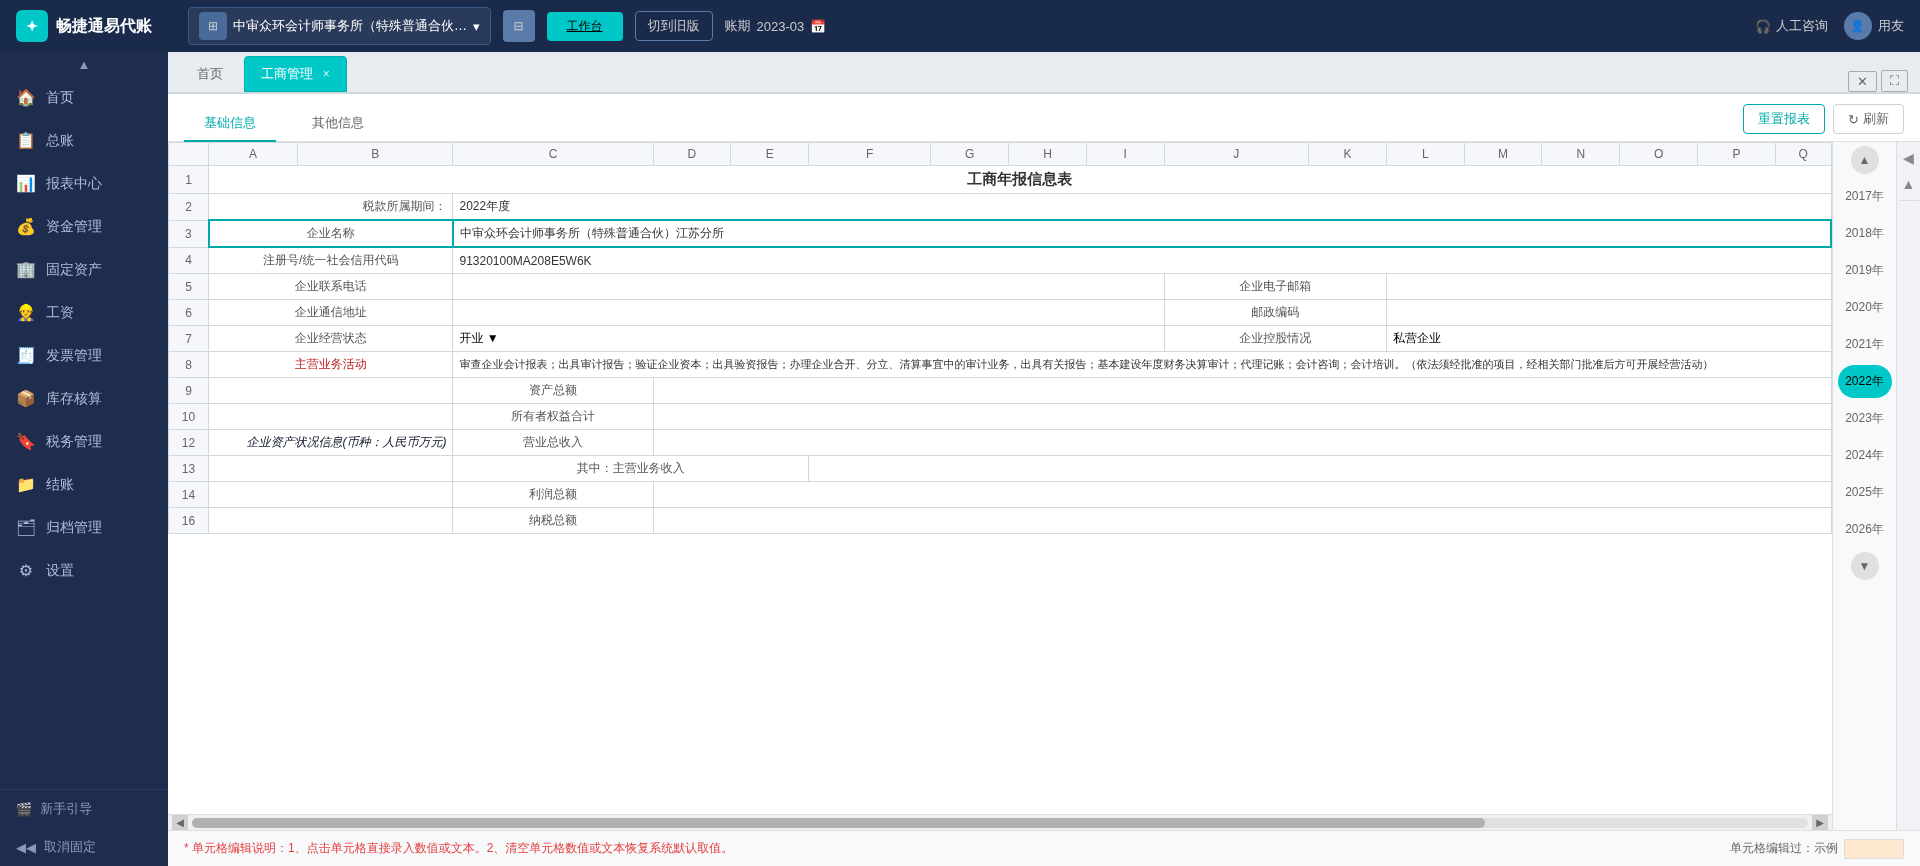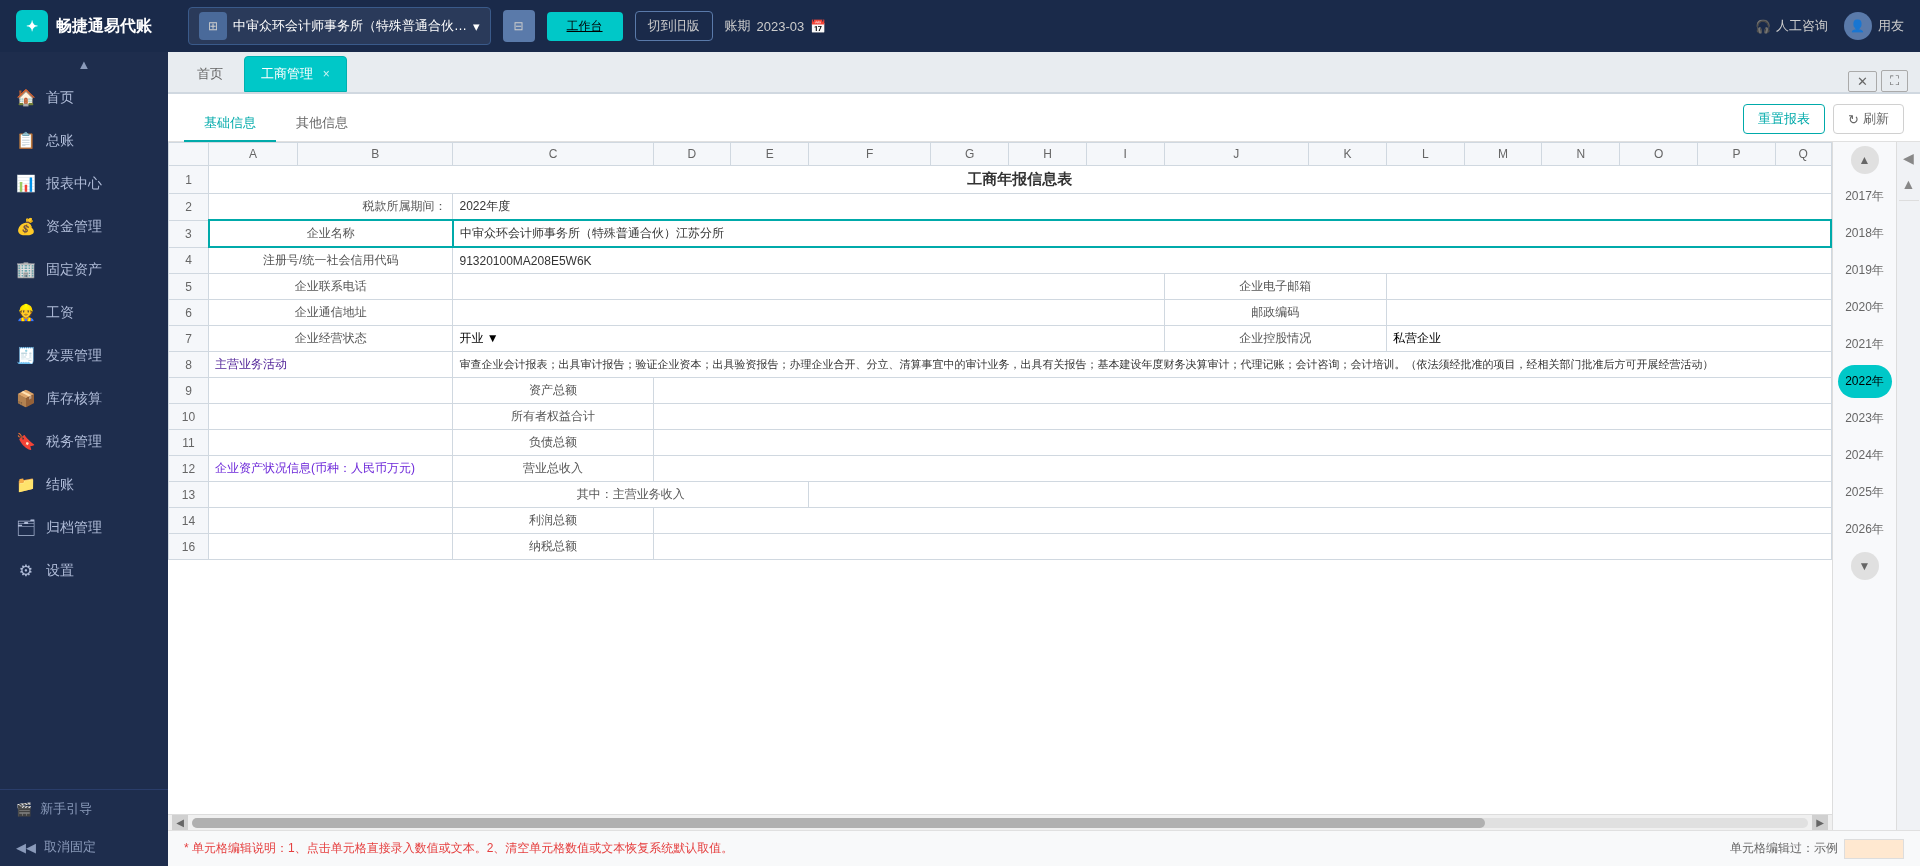--- a/index.html
+++ b/index.html
@@ -140,21 +140,21 @@
       overflow: hidden;
       position: relative;
     }
 
     
     .sub-tabs {
       display: flex;
       align-items: center;
       padding: 12px 16px 0;
       border-bottom: 1px solid #e0e0e0;
-      gap: 0;
+      gap: 16px;
       flex-shrink: 0;
     }
     .sub-tab {
       padding: 8px 20px;
       cursor: pointer;
       font-size: 13px;
       color: #666;
       border-bottom: 2px solid transparent;
       margin-bottom: -1px;
     }
@@ -535,48 +535,42 @@
                 <tr>
                   <td class="row-header">7</td>
                   <td colspan="2" style="text-align:center;color:#555;">企业经营状态</td>
                   <td colspan="7">开业 ▼</td>
                   <td colspan="2" style="text-align:center;color:#555;">企业控股情况</td>
                   <td colspan="6">私营企业</td>
                 </tr>
 
                 <tr>
                   <td class="row-header">8</td>
-                  <td colspan="2" style="color:#4c1d95;">主营业务活动</td>
+                  <td colspan="2" style="text-align:center;color:#b91c1c;">主营业务活动</td>
                   <td colspan="15" style="color:#333;font-size:11px;white-space:normal;max-width:1200px;overflow:hidden;">审查企业会计报表；出具审计报告；验证企业资本；出具验资报告；办理企业合开、分立、清算事宜中的审计业务，出具有关报告；基本建设年度财务决算审计；代理记账；会计咨询；会计培训。（依法须经批准的项目，经相关部门批准后方可开展经营活动）</td>
                 </tr>
 
                 <tr>
                   <td class="row-header">9</td>
                   <td colspan="2" style="text-align:center;color:#555;"></td>
                   <td style="color:#555;text-align:center;">资产总额</td>
                   <td colspan="14"></td>
                 </tr>
 
                 <tr>
                   <td class="row-header">10</td>
                   <td colspan="2"></td>
                   <td style="color:#555;text-align:center;">所有者权益合计</td>
                   <td colspan="14"></td>
                 </tr>
 
-                <tr>
-                  <td class="row-header">11</td>
-                  <td colspan="2"></td>
-                  <td style="color:#555;text-align:center;">负债总额</td>
-                  <td colspan="14"></td>
-                </tr>
 
                 <tr>
                   <td class="row-header">12</td>
-                  <td colspan="2" style="text-align:left;color:#6d28d9;">企业资产状况信息(币种：人民币万元)</td>
+                  <td colspan="2" style="text-align:right;color:#0f172a;font-style:italic;">企业资产状况信息(币种：人民币万元)</td>
                   <td style="color:#555;text-align:center;">营业总收入</td>
                   <td colspan="14"></td>
                 </tr>
 
                 <tr>
                   <td class="row-header">13</td>
                   <td colspan="2"></td>
                   <td colspan="3" style="color:#555;text-align:center;">其中：主营业务收入</td>
                   <td colspan="12"></td>
                 </tr>

